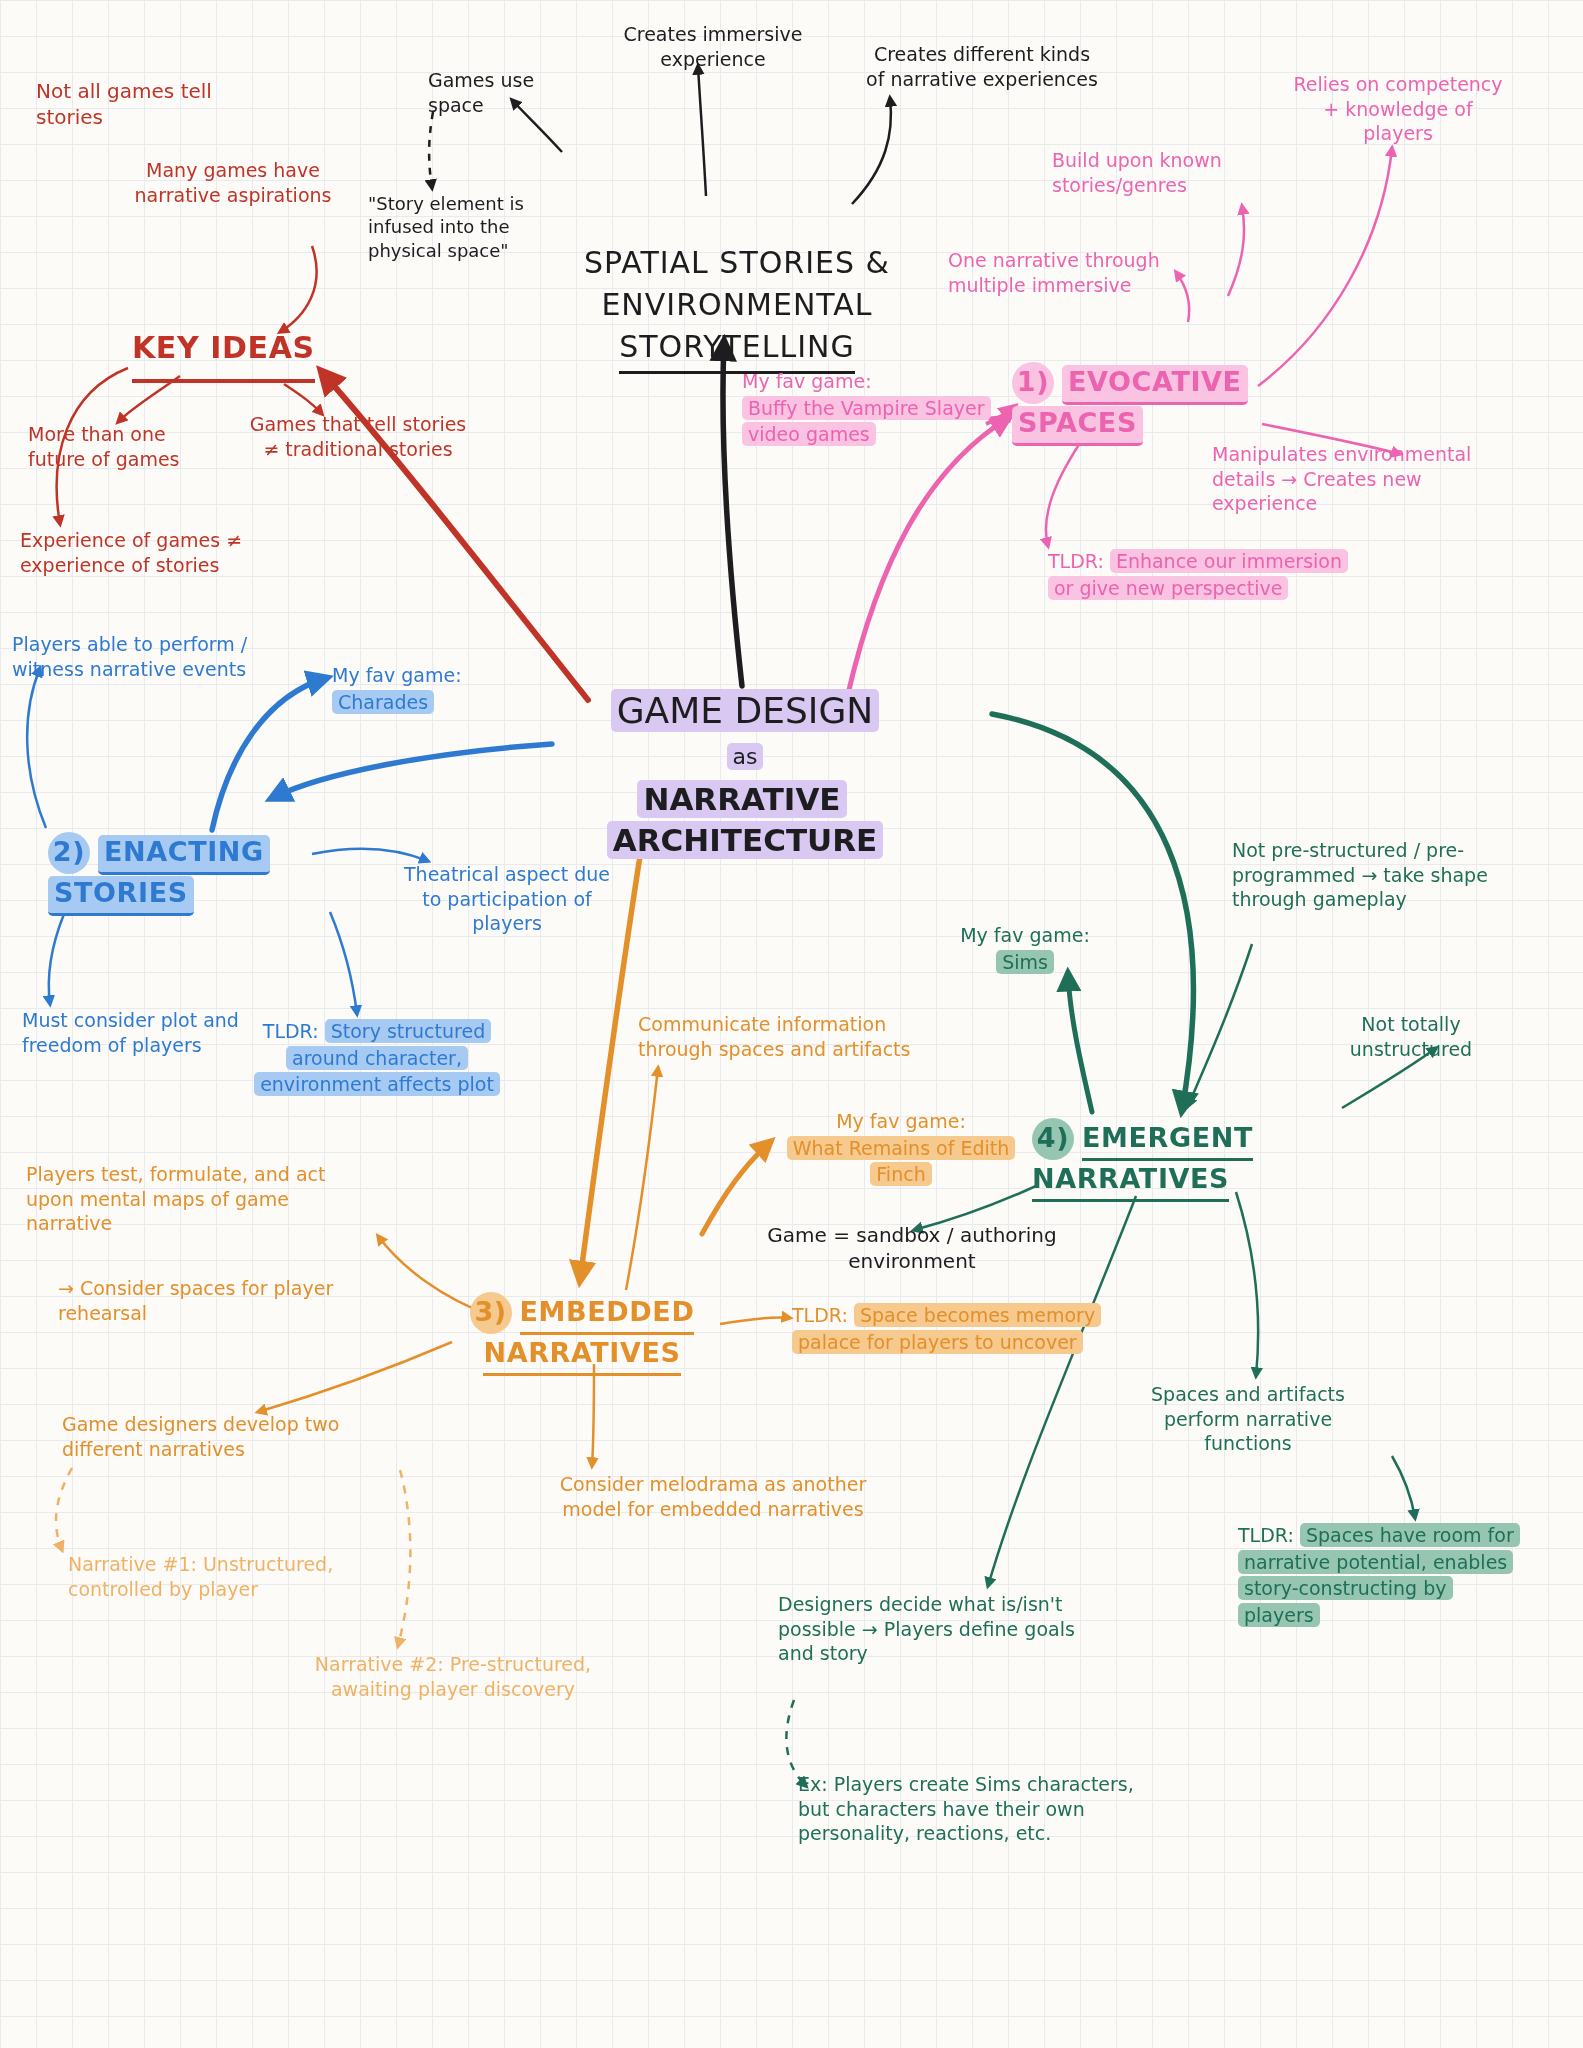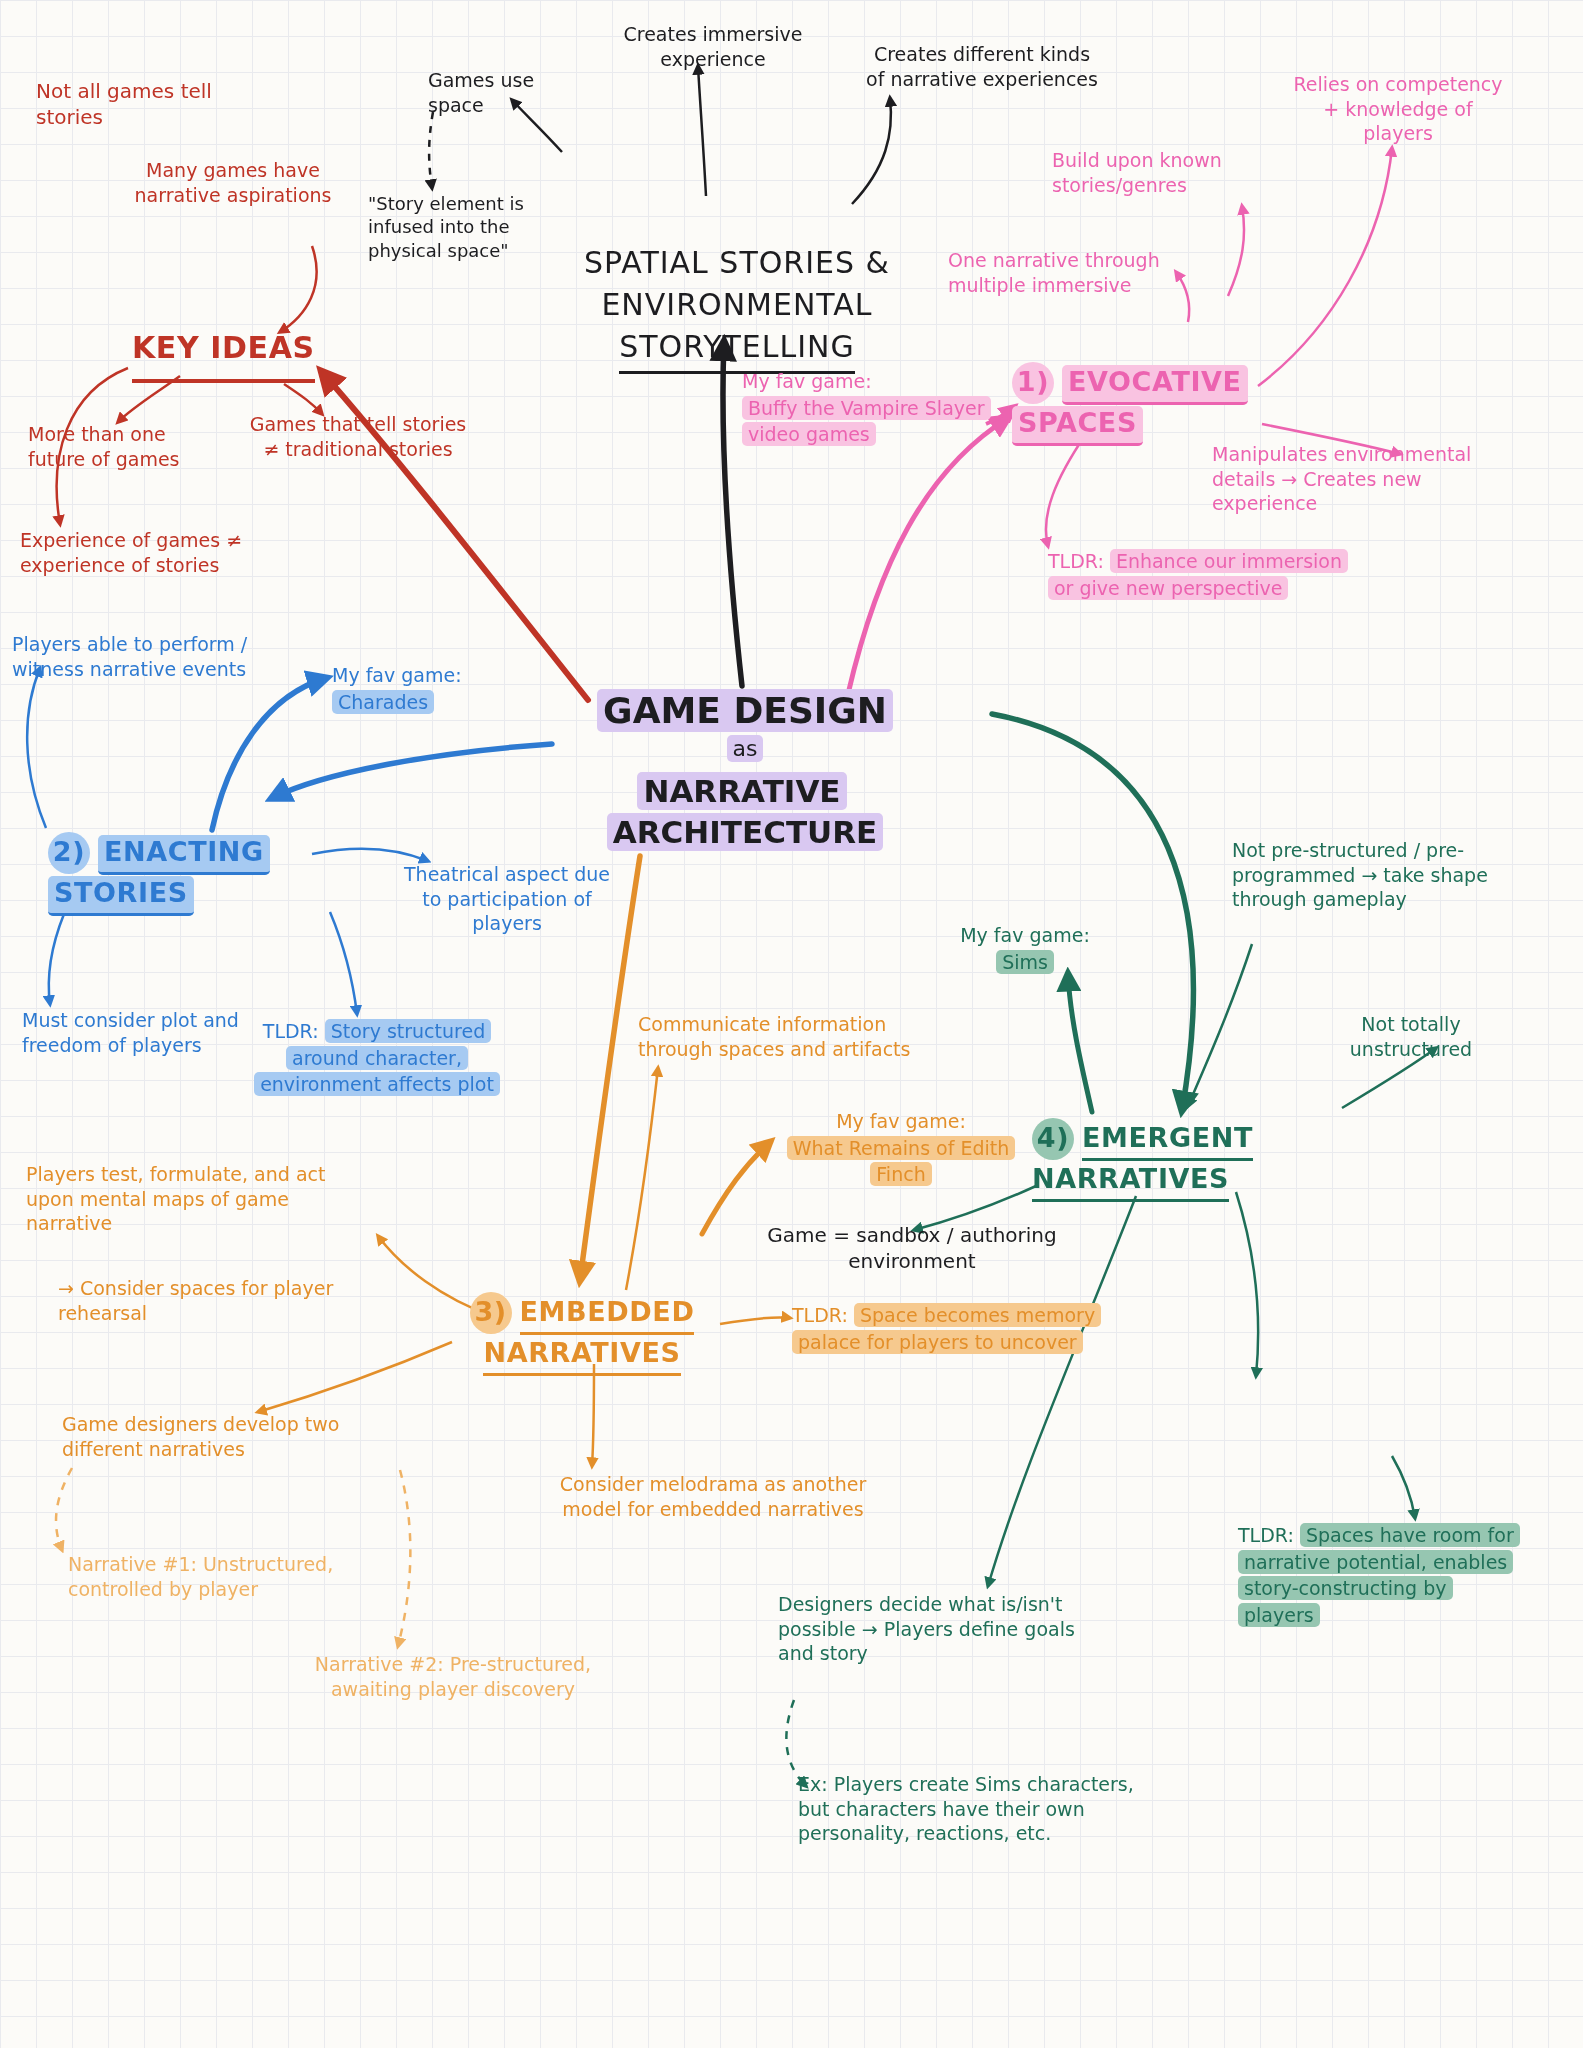--- a/index.html
+++ b/index.html
@@ -140,21 +140,21 @@
     <span>"Story element is infused into the physical space"</span>
   </div>
 
   <div class="node black bold ctr fs30 lh15" style="left:562px; top:198px; width:350px; letter-spacing:1px;">
     <div><span>SPATIAL STORIES &amp;</span></div>
     <div><span>ENVIRONMENTAL</span></div>
     <div><span class="u-black" style="display:inline-block;">STORYTELLING</span></div>
   </div>
 
   <div class="node black ctr" style="left:505px; top:688px; width:480px;">
-    <div style="font-size:36px; font-weight:bold; "><span class="hl hl-purple">GAME DESIGN</span></div>
+    <div style="font-size:36px; font-weight:normal; margin-bottom:8px;"><span class="hl hl-purple">GAME DESIGN</span></div>
     <div style="font-size:22px; margin-bottom:8px;"><span class="hl hl-purple">as</span></div>
     <div style="font-size:31px; font-weight:bold;"><span class="hl hl-purple">NARRATIVE ARCHITECTURE</span></div>
   </div>
 
   <div class="node red fs20" style="left:36px; top:78px; width:180px;">
     <span>Not all games tell stories</span>
   </div>
   <div class="node red ctr" style="left:128px; top:158px; width:210px;">
     <span>Many games have narrative aspirations</span>
   </div>
@@ -258,20 +258,23 @@
   <div class="node green ctr lh15" style="left:930px; top:922px; width:190px;">
     <div><span>My fav game:</span></div>
     <div><span class="hl hl-green">Sims</span></div>
   </div>
   <div class="node green ctr" style="left:1316px; top:1012px; width:190px;">
     <span>Not totally unstructured</span>
   </div>
   <div class="node green heading fs27 lh15" style="left:1032px; top:1118px; width:320px;">
     <span class="numcircle nc-green">4)</span><span class="u-green">EMERGENT NARRATIVES</span>
   </div>
+  <div class="node green ctr" style="left:1118px; top:1382px; width:260px;">
+    <span>Spaces and artifacts perform narrative functions</span>
+  </div>
   <div class="node green lh15" style="left:1238px; top:1522px; width:290px;">
     <span>TLDR:</span>
     <span class="hl hl-green">Spaces have room for narrative potential, enables story-constructing by players</span>
   </div>
   <div class="node green" style="left:778px; top:1592px; width:330px;">
     <span>Designers decide what is/isn't possible → Players define goals and story</span>
   </div>
   <div class="node green" style="left:798px; top:1772px; width:340px;">
     <span>Ex: Players create Sims characters, but characters have their own personality, reactions, etc.</span>
   </div>

